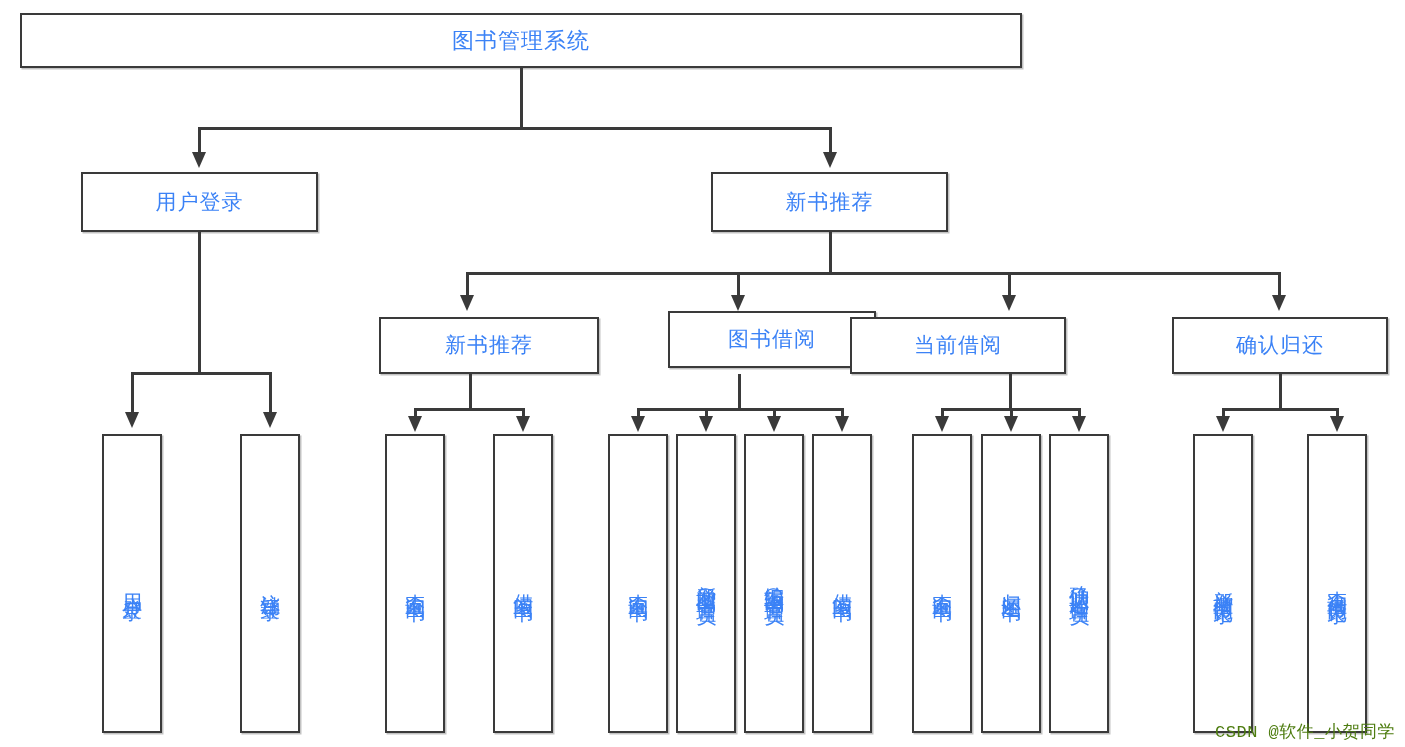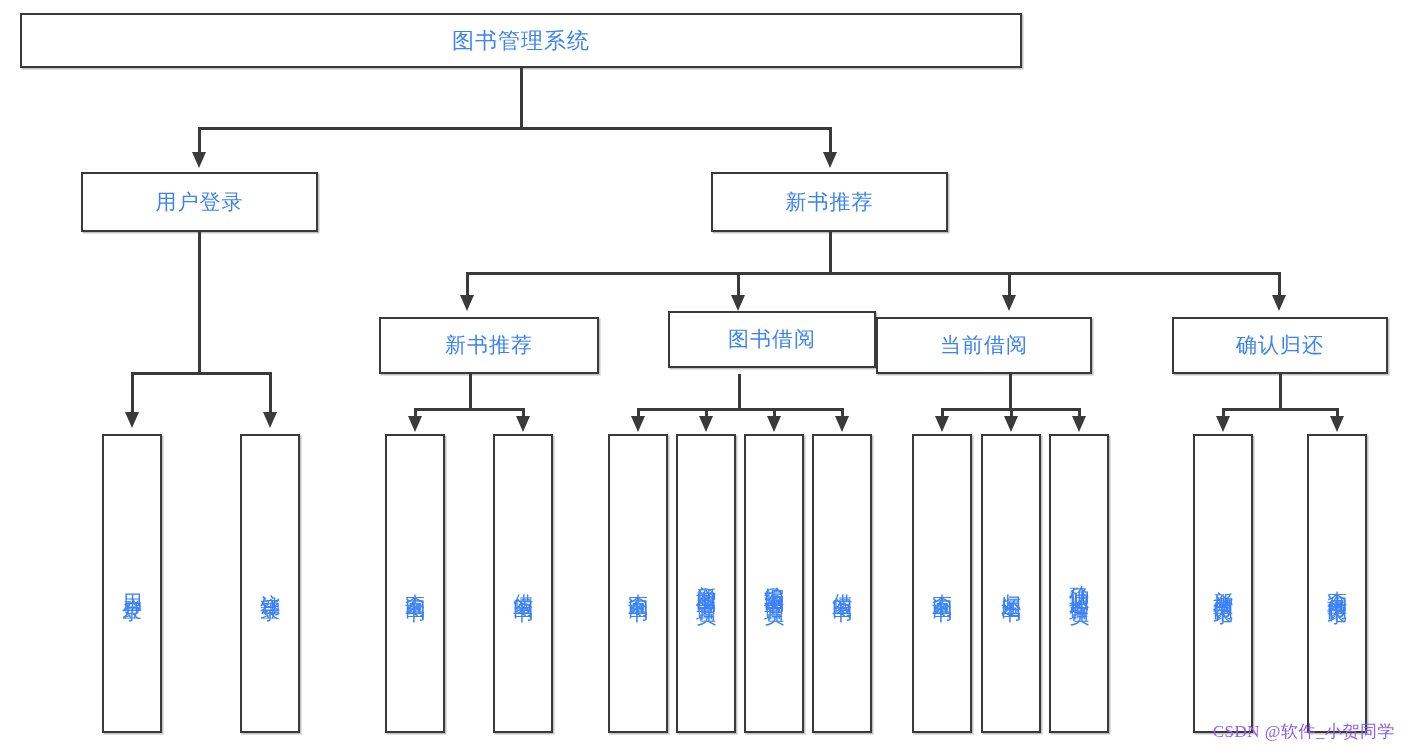--- a/index.html
+++ b/index.html
@@ -66,24 +66,24 @@
     border-right:7px solid transparent;
     border-top:16px solid #3a3a3a;
   }
 
   
   #watermark{
     position:absolute;
     right:10px;
     bottom:4px;
     font-size:17px;
-    color:#8b5cf6;
+    color:#4d7c0f;
     letter-spacing:.5px;
     white-space:nowrap;
-    font-family:Liberation Serif, serif;
+    font-family:Liberation Mono, monospace;
   }
 </style>
 </head>
 <body>
 
 <div id="stage">
 
   <div class="node root" style="left:20px;top:13px;width:1002px;height:55px;">
     <span class="label">图书管理系统</span>
   </div>
@@ -122,21 +122,21 @@
   <div class="arrow" style="left:1002px;top:295px;"></div>
   <div class="vline" style="left:1278px;top:272px;height:25px;"></div>
   <div class="arrow" style="left:1272px;top:295px;"></div>
 
   <div class="node lvl3" style="left:379px;top:317px;width:220px;height:57px;">
     <span class="label">新书推荐</span>
   </div>
   <div class="node lvl3" style="left:632px;top:311px;width:208px;height:57px;margin-left:36px;">
     <span class="label">图书借阅</span>
   </div>
-  <div class="node lvl3" style="left:876px;top:317px;width:216px;height:57px;align-items:center;">
+  <div class="node lvl3" style="left:850px;top:317px;width:216px;height:57px;align-items:center;">
     <span class="label">当前借阅</span>
   </div>
   <div class="node lvl3" style="left:1172px;top:317px;width:216px;height:57px;">
     <span class="label">确认归还</span>
   </div>
 
   <div class="vline" style="left:469px;top:374px;height:34px;"></div>
   <div class="hline" style="left:414px;top:408px;width:110px;height:2.5px;"></div>
   <div class="vline" style="left:414px;top:408px;height:12px;"></div>
   <div class="arrow" style="left:408px;top:416px;"></div>

